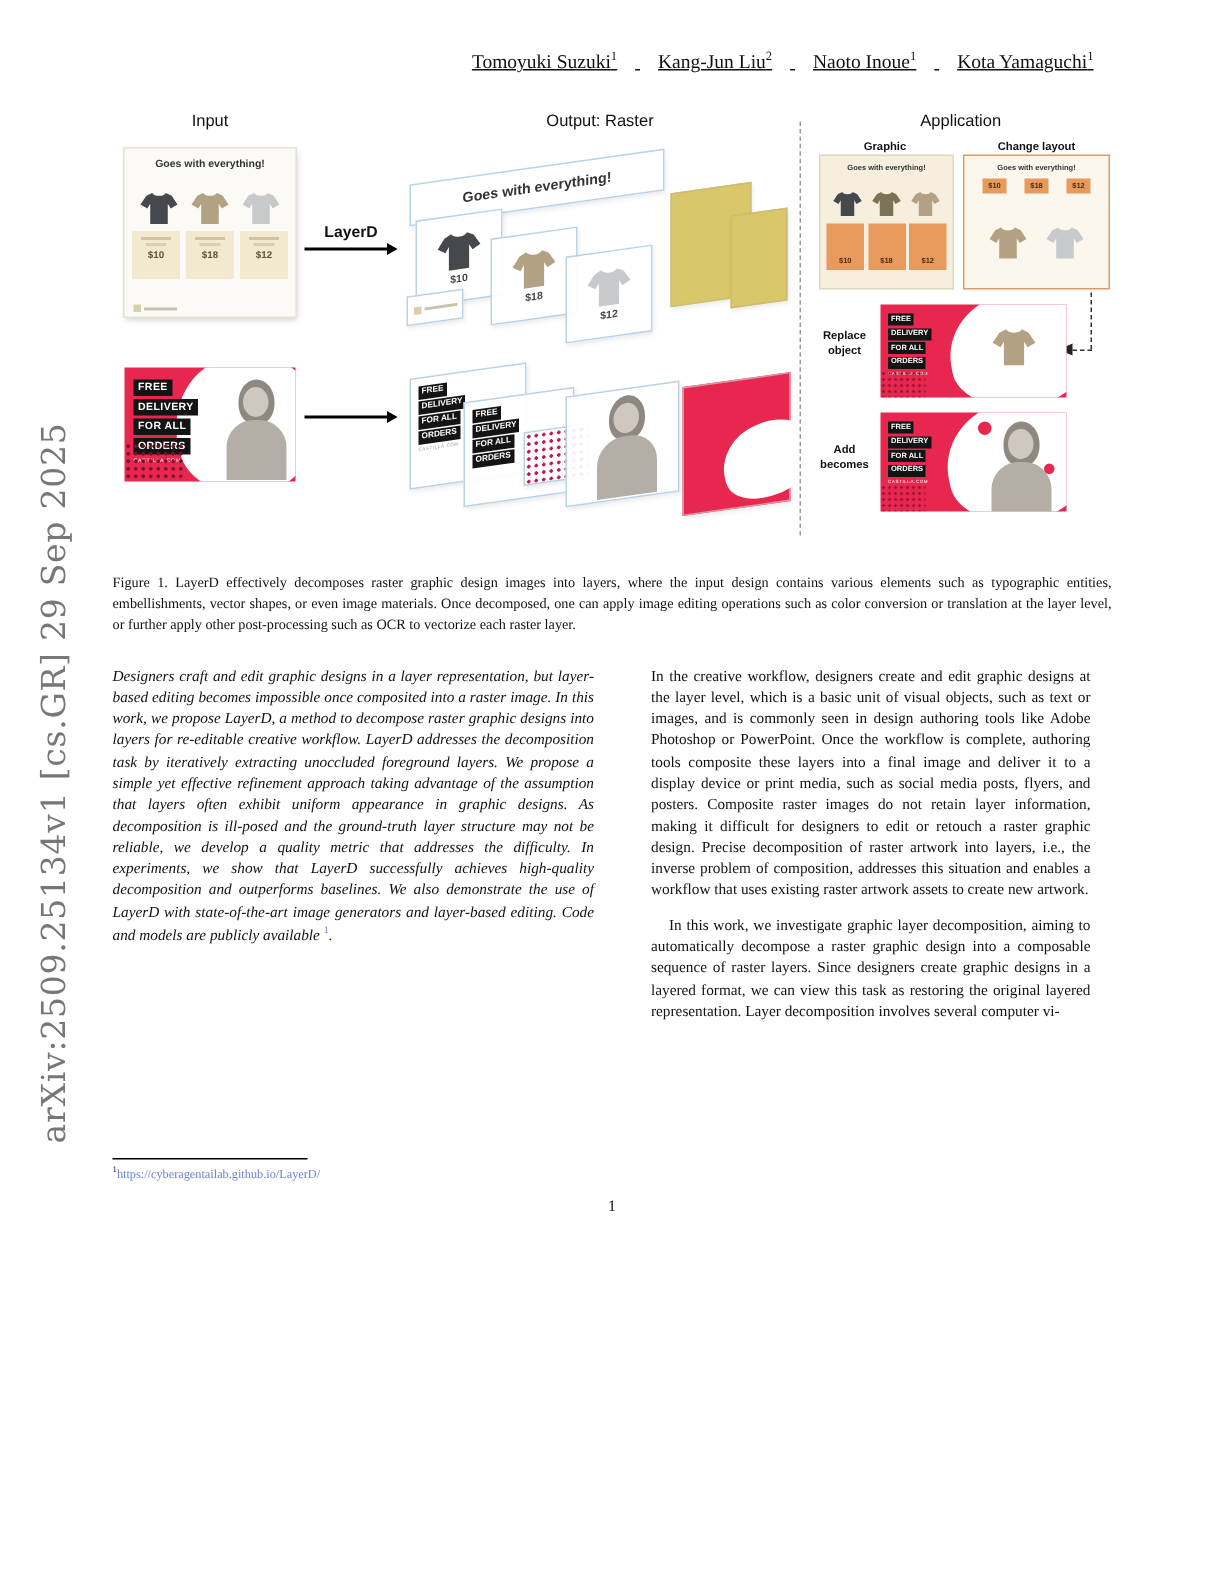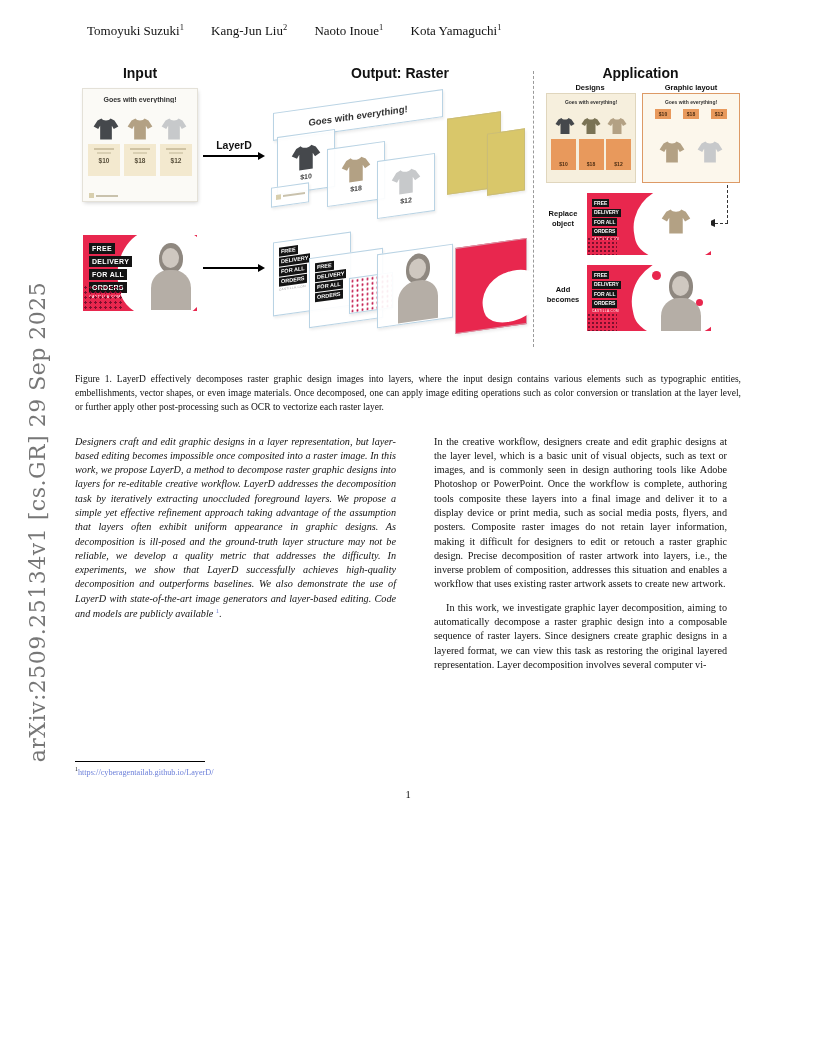--- a/index.html
+++ b/index.html
@@ -8,29 +8,29 @@
 
   
   .arxiv{position:absolute;left:37px;top:522px;transform:translate(-50%,-50%) rotate(-90deg);
          white-space:nowrap;font-size:22px;color:#777;letter-spacing:.5px;
          font-family:"DejaVu Serif",serif;}
 
   .content{position:absolute;left:75px;top:0;width:666px;}
 
   
   .title{margin:138px 0 0;text-align:center;font-size:17.5px;font-weight:700;}
-  .authors{margin-top:22px;text-align:left;font-size:13px;}
+  .authors{margin-top:32px;text-align:right;font-size:13px;text-decoration:underline;}
   .author{margin:0 12px;white-space:nowrap;}
   sup{font-size:.65em;}
   .affils{margin-top:3px;text-align:center;font-size:13px;}
   .affil{margin:0 9px;white-space:nowrap;}
 
   
   .figure{position:relative;margin-top:26px;height:292px;font-family:"Liberation Sans",sans-serif;}
-  .fig-label{position:absolute;top:0;font-weight:700;font-size:14px;}
+  .fig-label{position:absolute;top:0;font-weight:400;font-size:11px;}
   .input-label{left:0;width:130px;text-align:center;}
   .output-label{left:195px;width:260px;text-align:center;}
   .app-label{left:465px;width:201px;text-align:center;}
 
   .tshirt{display:inline-block;line-height:0;}
 
   
   .card1{position:absolute;left:8px;top:24px;width:114px;height:112px;background:#fbfaf6;
          box-shadow:0 0 0 1px #e4e1d8,1px 2px 4px rgba(0,0,0,.18);}
   .c1-head{margin-top:7px;text-align:center;font-size:7px;font-weight:700;color:#333;white-space:nowrap;overflow:hidden;}
@@ -292,22 +292,22 @@
           <span class="face"></span>
           <span class="shoulders"></span>
         </div>
       </div>
       <div class="sheet t-pink">
         <div class="blob"></div>
       </div>
 
       <div class="divider"></div>
 
-      <div class="app-sub sub-recolor">Designs</div>
-      <div class="app-sub sub-change">Graphic layout</div>
+      <div class="app-sub sub-recolor">Graphic</div>
+      <div class="app-sub sub-change">Change layout</div>
 
       <div class="cardA">
         <div class="c1-head">Goes with everything!</div>
         <div class="shirts">
           <span class="tshirt"><svg viewBox="0 0 40 36" width="100%" height="100%" preserveAspectRatio="xMidYMid meet">
                 <path d="M13 2 C15 6 25 6 27 2 L33 5 L39 14 L32 18 L29 13 L29 34 L11 34 L11 13 L8 18 L1 14 L7 5 Z" fill="#45484C"></path>
               </svg></span>
           <span class="tshirt"><svg viewBox="0 0 40 36" width="100%" height="100%" preserveAspectRatio="xMidYMid meet">
                 <path d="M13 2 C15 6 25 6 27 2 L33 5 L39 14 L32 18 L29 13 L29 34 L11 34 L11 13 L8 18 L1 14 L7 5 Z" fill="#7A7355"></path>
               </svg></span>

